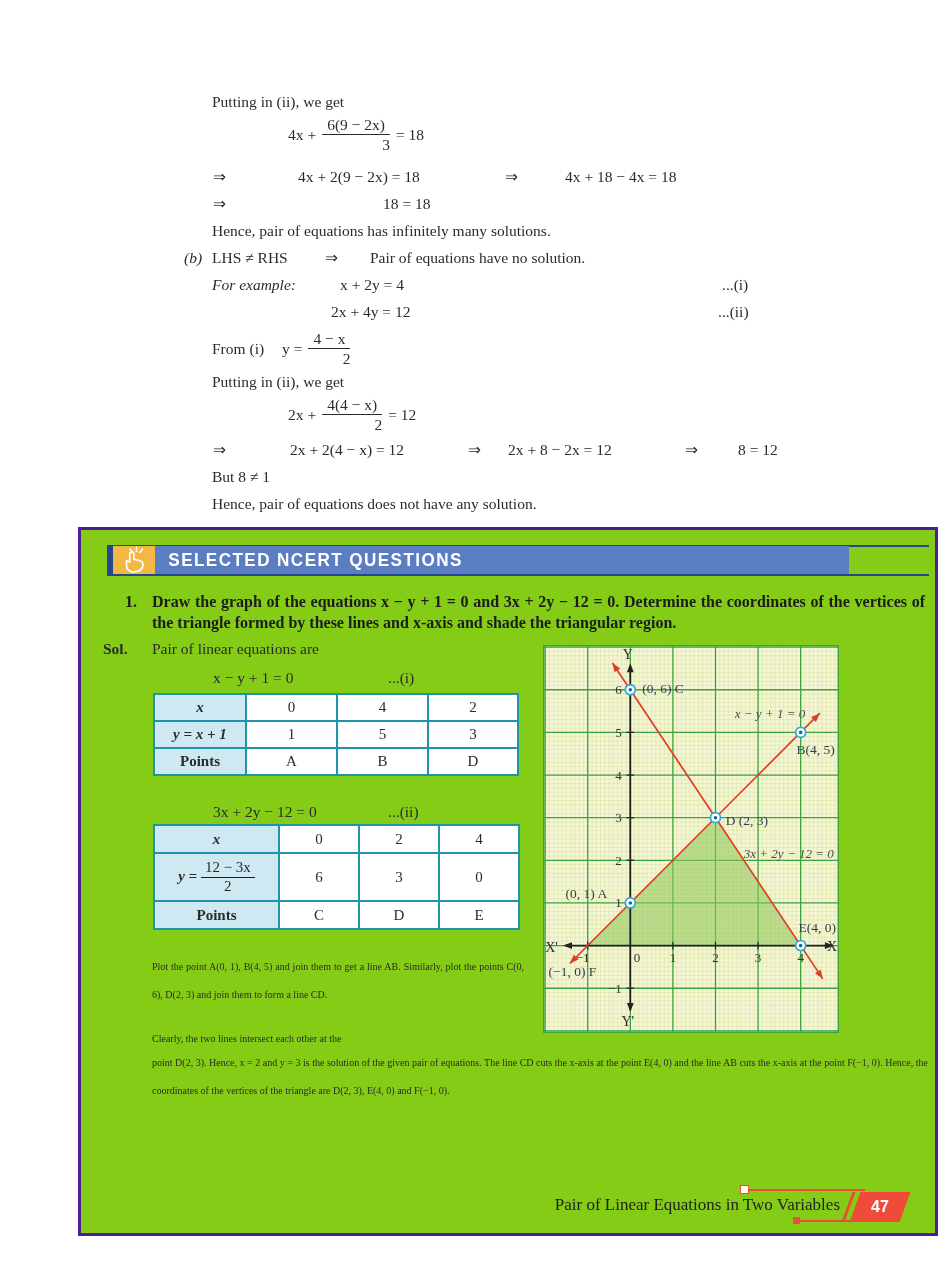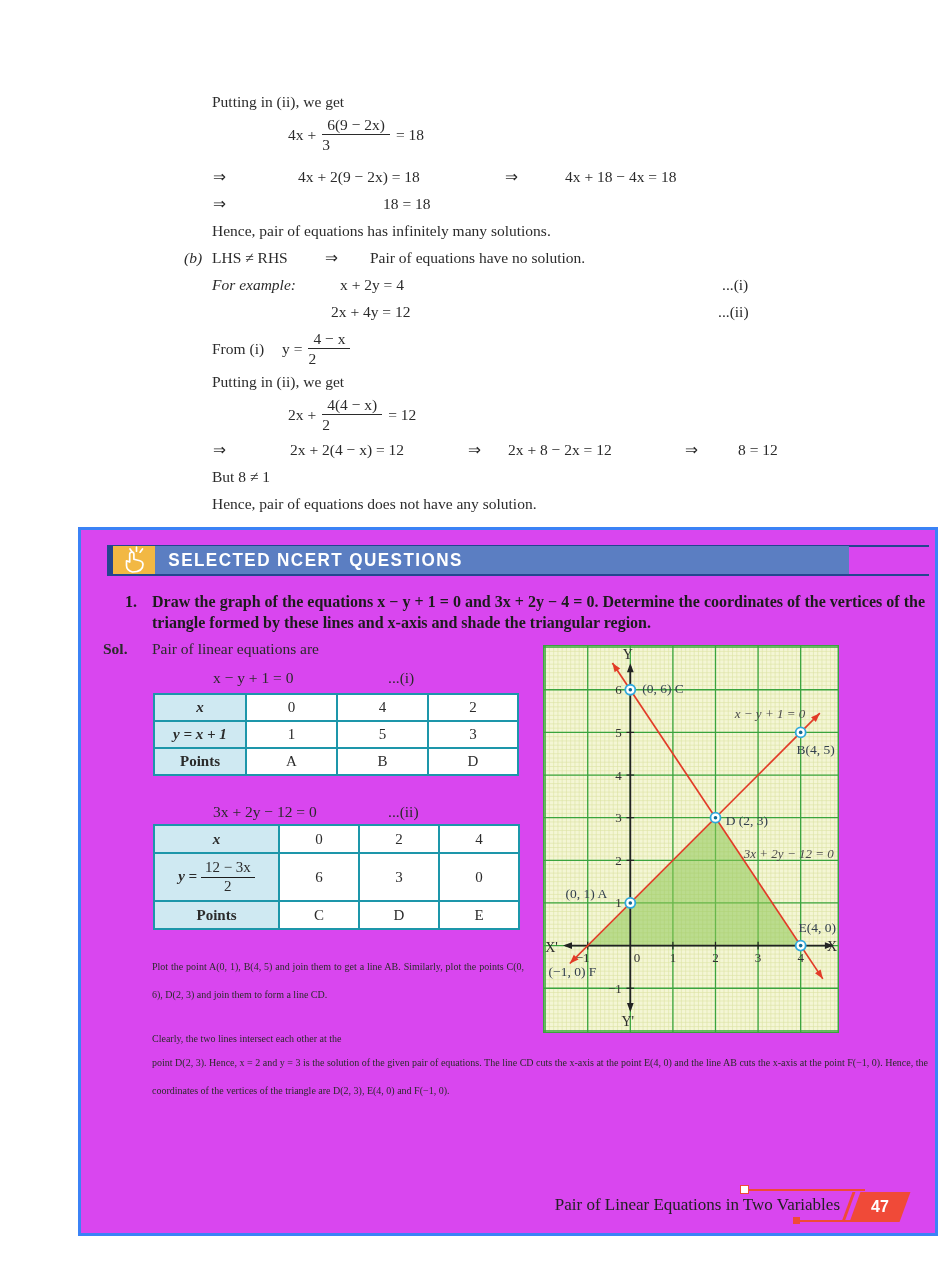--- a/index.html
+++ b/index.html
@@ -1,28 +1,28 @@
 <!DOCTYPE html>
 <html><head>
 <meta charset="utf-8">
 <style>
   html,body{margin:0;padding:0;background:#fff;}
   .page{position:relative;width:940px;height:1263px;background:#fff;overflow:hidden;
         font-family:"Liberation Serif",serif;color:#2b2b2b;}
   .abs{position:absolute;}
   .math{font-size:15.5px;white-space:nowrap;}
   .it{font-style:italic;}
-  .frac{display:inline-block;text-align:left;vertical-align:-13px;line-height:1.1;}
+  .frac{display:inline-block;text-align:right;vertical-align:-13px;line-height:1.1;}
   .frac .num{display:block;padding:0 5px 1px;border-bottom:1.4px solid #2b2b2b;}
   .frac .den{display:block;padding-top:1px;}
   .eqrow{display:flex;align-items:center;gap:6px;}
 
   
   .ncert-box{position:absolute;left:78px;top:527px;width:854px;height:703px;
-             border:3px solid #3b82f6;background:#d946ef;}
+             border:3px solid #4c1d95;background:#84cc16;}
   .hairline{position:absolute;height:2px;background:#24468f;}
   .banner{position:absolute;display:flex;align-items:stretch;background:#5b7ec2;}
   .banner-accent{width:6px;background:#24468f;}
   .banner-icon{width:42px;background:#f2b843;display:flex;align-items:center;justify-content:center;}
   .banner-title{color:#fff;font-family:"Liberation Sans",sans-serif;font-weight:bold;
                 font-size:18px;letter-spacing:1.5px;align-self:center;padding-left:14px;
                 transform:scaleX(.95);transform-origin:left center;white-space:nowrap;}
   .q-text{font-weight:bold;font-size:16px;line-height:20.5px;color:#1c1c1c;text-align:justify;}
   .body-par{font-size:10px;line-height:28px;text-align:justify;}
 
@@ -127,21 +127,21 @@
       <div class="banner-icon">
         <svg width="30" height="30" viewBox="0 0 30 30">
           <path d="M11 4l2.4 3.2 M17.5 2.2v4 M23.5 4l-2.4 3.2" stroke="#fff" stroke-width="1.7" fill="none" stroke-linecap="round"></path>
           <path d="M13.5 27c-3.4-.8-6-3.2-6-6.4v-4.8l3.2 1.2V9.2c0-2.8 4.2-2.8 4.2 0v5l6 1.6c2.1.6 3.1 1.8 3.1 3.8 0 4-2.5 7.4-10.5 7.4z" fill="none" stroke="#fff" stroke-width="1.7" stroke-linejoin="round"></path>
         </svg>
       </div>
       <div class="banner-title">SELECTED NCERT QUESTIONS</div>
     </div>
 
     <div class="abs q-text" style="left:44px;top:62px">1.</div>
-    <div class="abs q-text" style="left:71px;top:62px;width:773px">Draw the graph of the equations x − y + 1 = 0 and 3x + 2y − 4 = 0. Determine the coordinates of the vertices of the triangle formed by these lines and x-axis and shade the triangular region.</div>
+    <div class="abs q-text" style="left:71px;top:62px;width:773px">Draw the graph of the equations x − y + 1 = 0 and 3x + 2y − 12 = 0. Determine the coordinates of the vertices of the triangle formed by these lines and x-axis and shade the triangular region.</div>
 
     <div class="abs math" style="left:22px;top:110px;font-weight:bold">Sol.</div>
     <div class="abs math" style="left:71px;top:110px">Pair of linear equations are</div>
 
     <div class="abs math" style="left:132px;top:139px">x − y + 1 = 0</div>
     <div class="abs math" style="left:307px;top:139px">...(i)</div>
 
     <table class="dtable abs" style="left:72px;top:163px;width:364px">
       <colgroup>
           <col style="width:92px">

